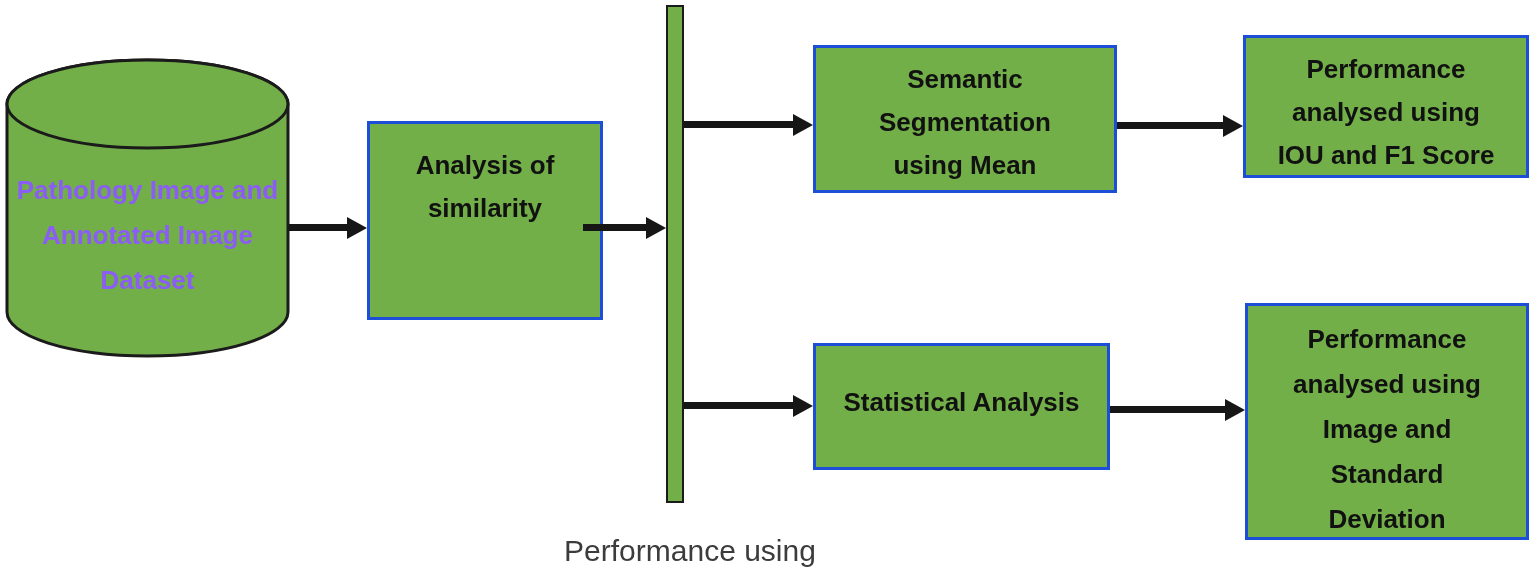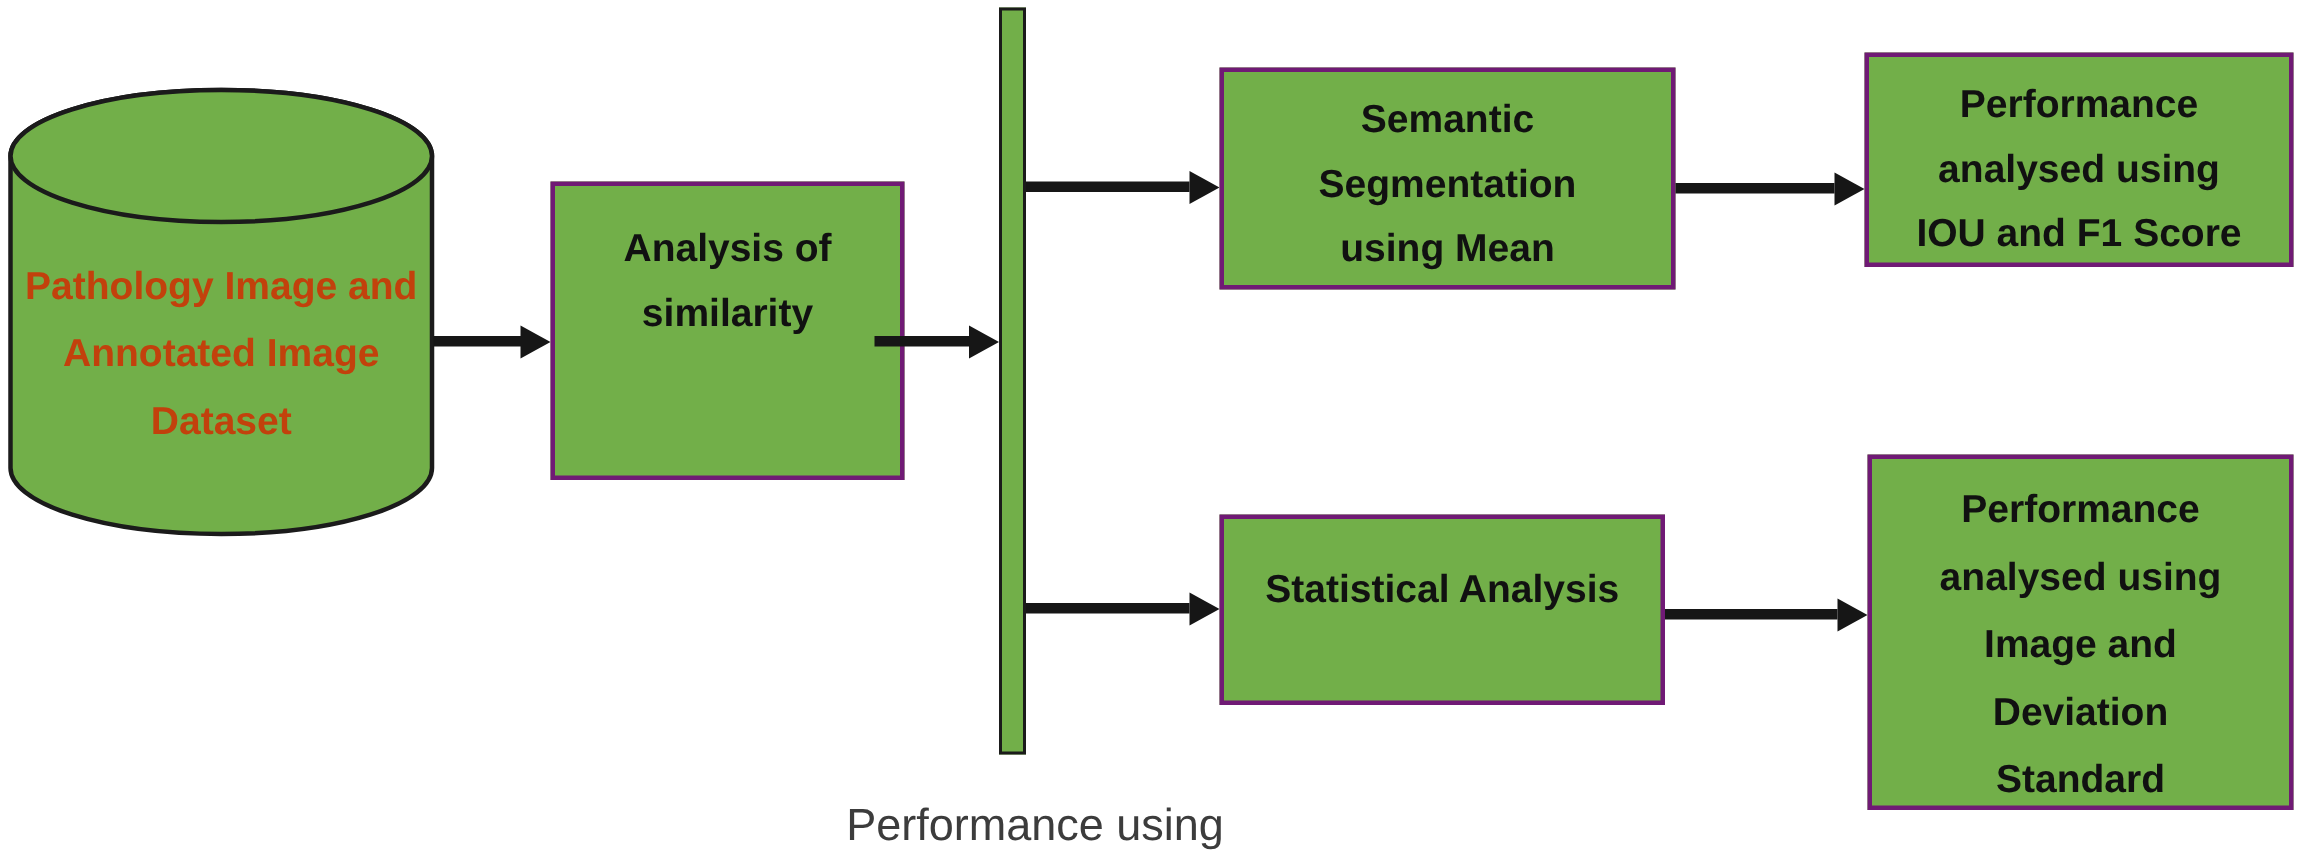--- a/index.html
+++ b/index.html
@@ -11,40 +11,40 @@
     overflow: hidden;
   }
   #canvas {
     position: absolute; left: 0; top: 0;
     width: 1535px; height: 577px;
     background: #ffffff;
   }
   .node-box {
     position: absolute;
     background: #72AF49;
-    border: 3px solid #701a75;
+    border: 3px solid #1d4ed8;
     color: #111111;
     font-size: 26px;
     font-weight: 600;
     text-align: center;
     line-height: 43px;
   }
   .node-box .line { display: block; }
   .divider-bar {
     position: absolute;
     background: #72AF49;
     border: 2px solid #1b1b1b;
   }
   .cylinder-wrap { position: absolute; }
   .cylinder-wrap svg { display: block; }
   .cylinder-text {
     position: absolute;
     left: 0; width: 100%;
     text-align: center;
-    color: #c2410c;
+    color: #8b5cf6;
     font-size: 26px;
     font-weight: 600;
     line-height: 45px;
   }
   .arrow-line {
     position: absolute;
     height: 7px;
     background: #161616;
   }
   .arrow-head {
@@ -116,32 +116,32 @@
     <span class="line">Performance</span>
     <span class="line">analysed using</span>
     <span class="line">IOU and F1 Score</span>
   </div>
 
   <div>
     <div class="arrow-line" style="left:684px; top:402px; width:109px;"></div>
     <div class="arrow-head" style="left:793px; top:395px;"></div>
   </div>
 
-  <div class="node-box" style="left:813px; top:343px; width:297px; height:127px; padding-top:25px;text-align:center;">
+  <div class="node-box" style="left:813px; top:343px; width:297px; height:127px; padding-top:35px;text-align:center;">
     <span class="line">Statistical Analysis</span>
   </div>
 
   <div>
     <div class="arrow-line" style="left:1110px; top:406px; width:115px;"></div>
     <div class="arrow-head" style="left:1225px; top:399px;"></div>
   </div>
 
   <div class="node-box" style="left:1245px; top:303px; width:284px; height:237px; padding-top:11px; line-height:45px;">
     <span class="line">Performance</span>
     <span class="line">analysed using</span>
     <span class="line">Image and</span>
+    <span class="line">Standard</span>
     <span class="line">Deviation</span>
-    <span class="line">Standard</span>
   </div>
 
   <div class="caption" style="left:545px; top:534px; width:290px;">Performance using</div>
 
 </div>
 
 </body></html>

